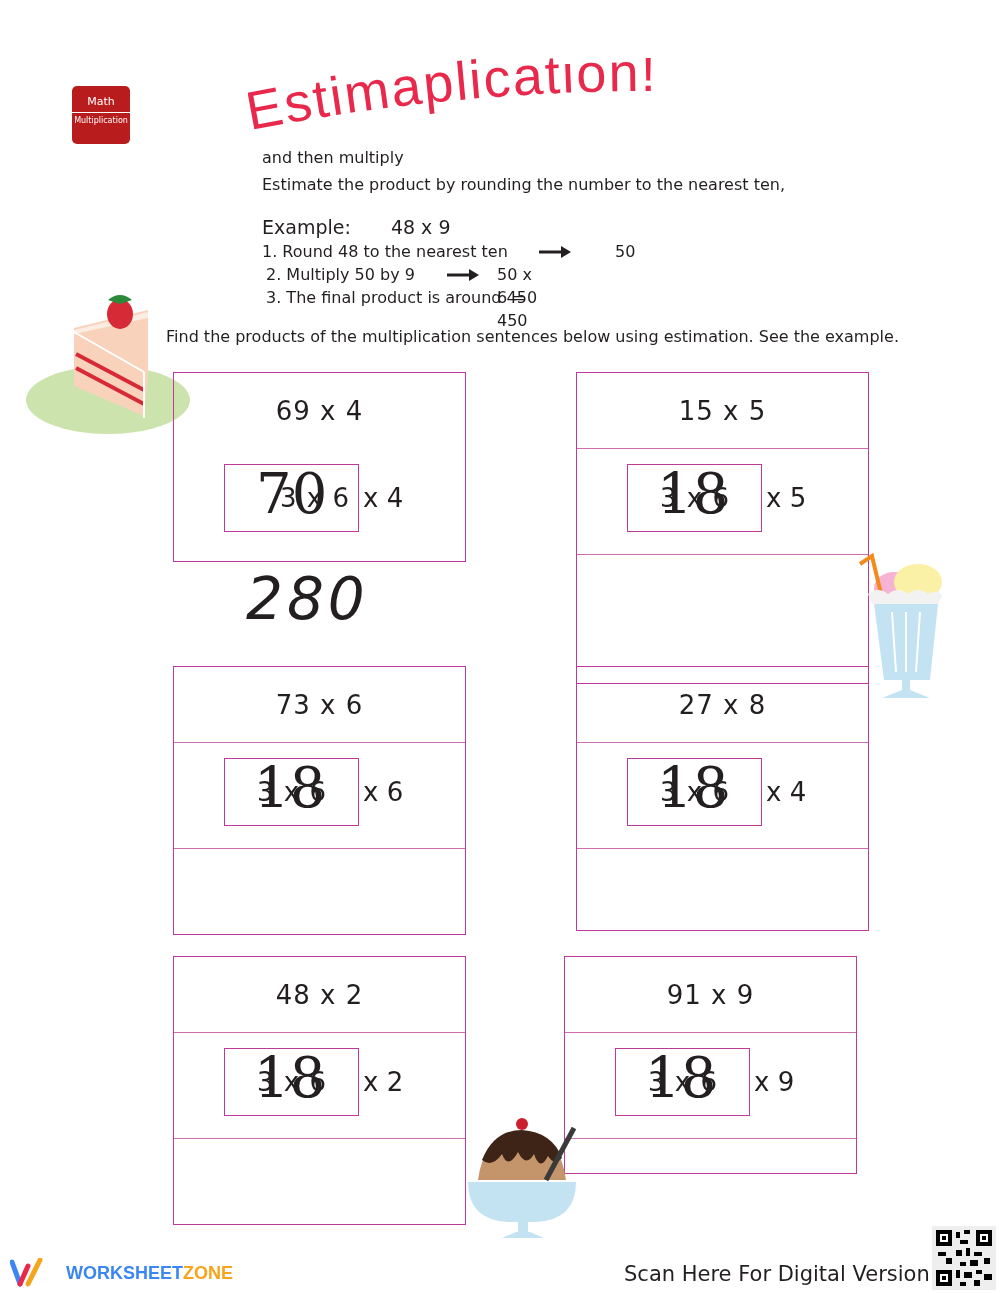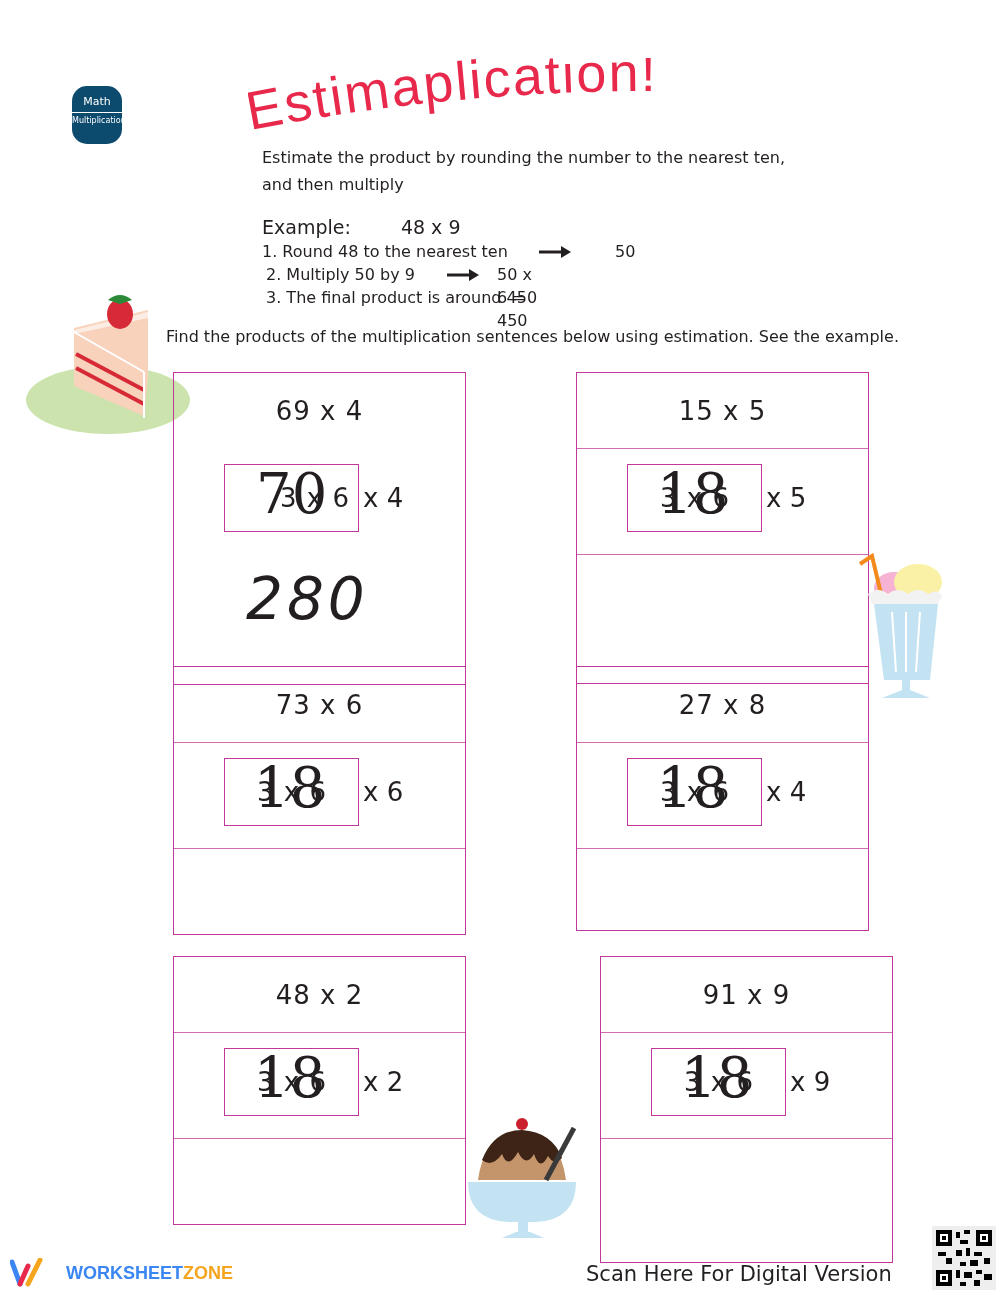--- a/index.html
+++ b/index.html
@@ -1,18 +1,18 @@
 <!DOCTYPE html>
 <html><head>
   <meta charset="utf-8">
   <style>
     * { box-sizing: border-box; margin: 0; padding: 0; }
     body { width: 1000px; height: 1294px; background: #ffffff; position: relative; overflow: hidden; font-family: "DejaVu Sans", sans-serif; color: #231f20; }
     .abs { position: absolute; }
-    .badge { left: 72px; top: 86px; width: 50px; height: 58px; background: #0c4a6e; border-radius: 15px; color: #fff; text-align: center; }
+    .badge { left: 72px; top: 86px; width: 58px; height: 58px; background: #b91c1c; border-radius: 5px; color: #fff; text-align: center; }
     .badge .subj { font-size: 11px; margin-top: 9px; }
     .badge .line { width: 58px; height: 1px; background: #fff; margin: 4px auto 3px; }
     .badge .topic { font-size: 8px; }
     .title { left: 248px; top: 58px; width: 520px; height: 90px; }
     .title svg text { font-family: "Liberation Sans", sans-serif; font-size: 54px; fill: #e8294b; letter-spacing: 2px; }
     .intro { left: 262px; top: 144px; font-size: 16px; line-height: 27px; width: 560px; }
     .example { left: 262px; top: 214px; font-size: 16px; }
     .example .head { font-size: 19px; }
     .example .row { height: 23px; line-height: 23px; position: relative; }
     .arrow { display: inline-block; position: absolute; }
@@ -24,48 +24,48 @@
     .workcell { height: 106px; }
     .inner { position: absolute; left: 50px; top: 15px; width: 135px; height: 68px; border: 1.5px solid #c0399a; }
     .printed { position: absolute; left: 83px; top: 34px; font-size: 26px; letter-spacing: 1px; }
     .hand { position: absolute; left: 80px; top: 12px; font-size: 56px; font-family: "DejaVu Serif", serif; font-weight: 200; }
     .mult { position: absolute; left: 189px; top: 34px; font-size: 26px; }
     .answer { height: 85px; }
     .answer .ans { position: absolute; left: 72px; top: 10px; font-size: 58px; font-style: italic; font-weight: 100; letter-spacing: 4px; font-family: "DejaVu Sans", sans-serif; }
     .footer-logo { left: 10px; top: 1258px; display: flex; align-items: center; }
     .footer-logo .brand1 { color: #3b86f2; font-weight: bold; font-size: 18px; margin-left: 22px; font-family: "Liberation Sans", sans-serif; }
     .footer-logo .brand2 { color: #f4a51c; font-weight: bold; font-size: 18px; font-family: "Liberation Sans", sans-serif; }
-    .scan { left: 586px; top: 1262px; font-size: 21px; }
+    .scan { left: 624px; top: 1262px; font-size: 21px; }
     .qr { left: 932px; top: 1226px; width: 64px; height: 64px; background: #eee; padding: 4px; }
   </style>
 </head>
 <body>
 
 <div class="abs badge">
   <div class="subj">Math</div>
   <div class="line"></div>
   <div class="topic">Multiplication</div>
 </div>
 
 <div class="abs title">
   <svg width="520" height="90" viewBox="0 0 520 90">
     <path id="arc" d="M 2 72 Q 260 22 515 36" fill="none"></path>
     <text><textPath href="#arc" id="title-text">Estimaplication!</textPath></text>
   </svg>
 </div>
 
 <div class="abs intro">
+  <div>and then multiply</div>
   <div>Estimate the product by rounding the number to the nearest ten,</div>
-  <div>and then multiply</div>
 </div>
 
 <div class="abs example">
   <div class="row head" style="height:26px;line-height:26px;">
     <span>Example:</span>
-    <span style="margin-left:44px;">48 x 9</span>
+    <span style="margin-left:34px;">48 x 9</span>
   </div>
   <div class="row">
     <span>1. Round 48 to the nearest ten</span>
     <span class="arrow" style="left:275px;top:0;">
       <svg width="36" height="23" viewBox="0 0 36 23">
           <line x1="2" y1="12" x2="26" y2="12" stroke="#231f20" stroke-width="3"></line>
           <polygon points="24,6 34,12 24,18" fill="#231f20"></polygon>
         </svg>
     </span>
     <span style="position:absolute;left:353px;">50</span>
@@ -94,21 +94,21 @@
     <line x1="52" y1="66" x2="120" y2="102" stroke="#d72a37" stroke-width="4"></line>
     <line x1="52" y1="80" x2="120" y2="116" stroke="#d72a37" stroke-width="4"></line>
     <line x1="120" y1="84" x2="120" y2="130" stroke="#fff" stroke-width="2"></line>
     <ellipse cx="96" cy="26" rx="13" ry="15" fill="#d72a37"></ellipse>
     <path d="M 84 12 Q 96 2 108 12 L 96 16 Z" fill="#2a8a3a"></path>
   </svg>
 </div>
 
 <div class="abs instr">Find the products of the multiplication sentences below using estimation.  See the example.</div>
 
-<div class="card" style="left:173px;top:372px;height:313px;">
+<div class="card" style="left:173px;top:372px;height:190px;">
   <div class="cell prob" style="border-bottom:none;">69 x 4</div>
   <div class="cell workcell" style="border-bottom:none;">
     <div class="inner"></div>
     <div class="printed" style="left:106px;">3 x 6</div>
     <div class="hand" style="left:82px;">70</div>
     <div class="mult">x 4</div>
   </div>
   <div class="cell answer">
     <div class="ans">280</div>
   </div>
@@ -151,21 +151,21 @@
   <div class="cell prob">48 x 2</div>
   <div class="cell workcell">
     <div class="inner"></div>
     <div class="printed">3 x 6</div>
     <div class="hand">18</div>
     <div class="mult">x 2</div>
   </div>
   <div class="cell answer"></div>
 </div>
 
-<div class="card" style="left:600px;top:956px;height:307px;">
+<div class="card" style="left:564px;top:956px;height:218px;">
   <div class="cell prob">91 x 9</div>
   <div class="cell workcell">
     <div class="inner"></div>
     <div class="printed">3 x 6</div>
     <div class="hand">18</div>
     <div class="mult">x 9</div>
   </div>
   <div class="cell answer"></div>
 </div>
 

